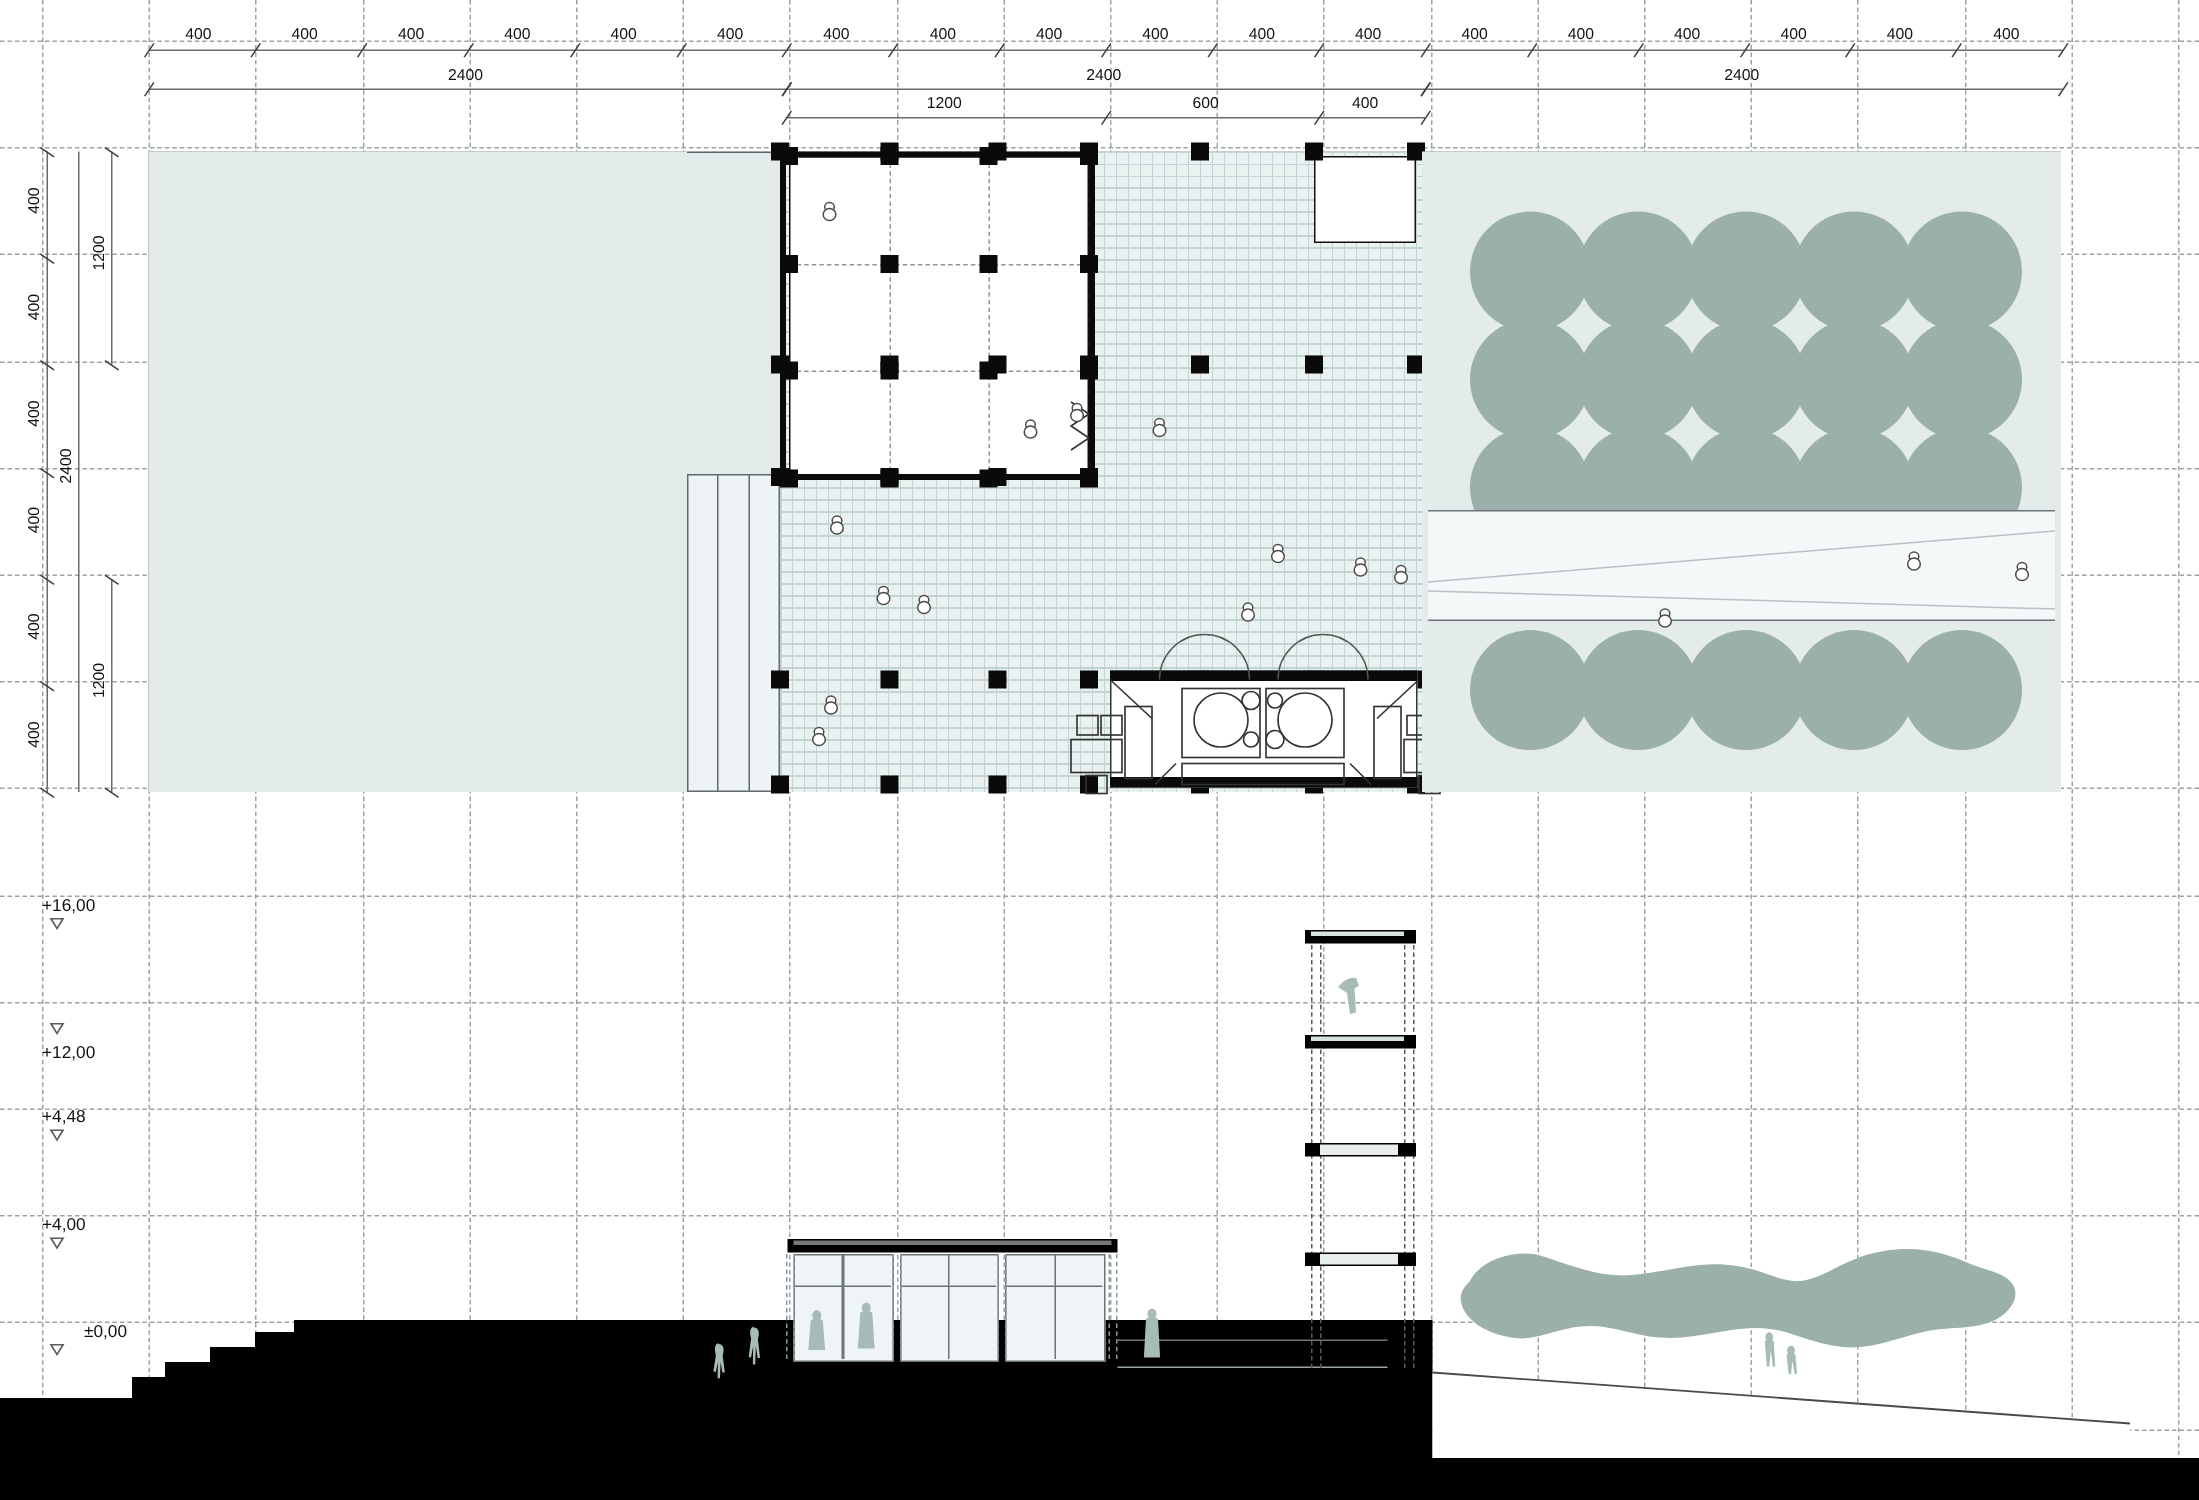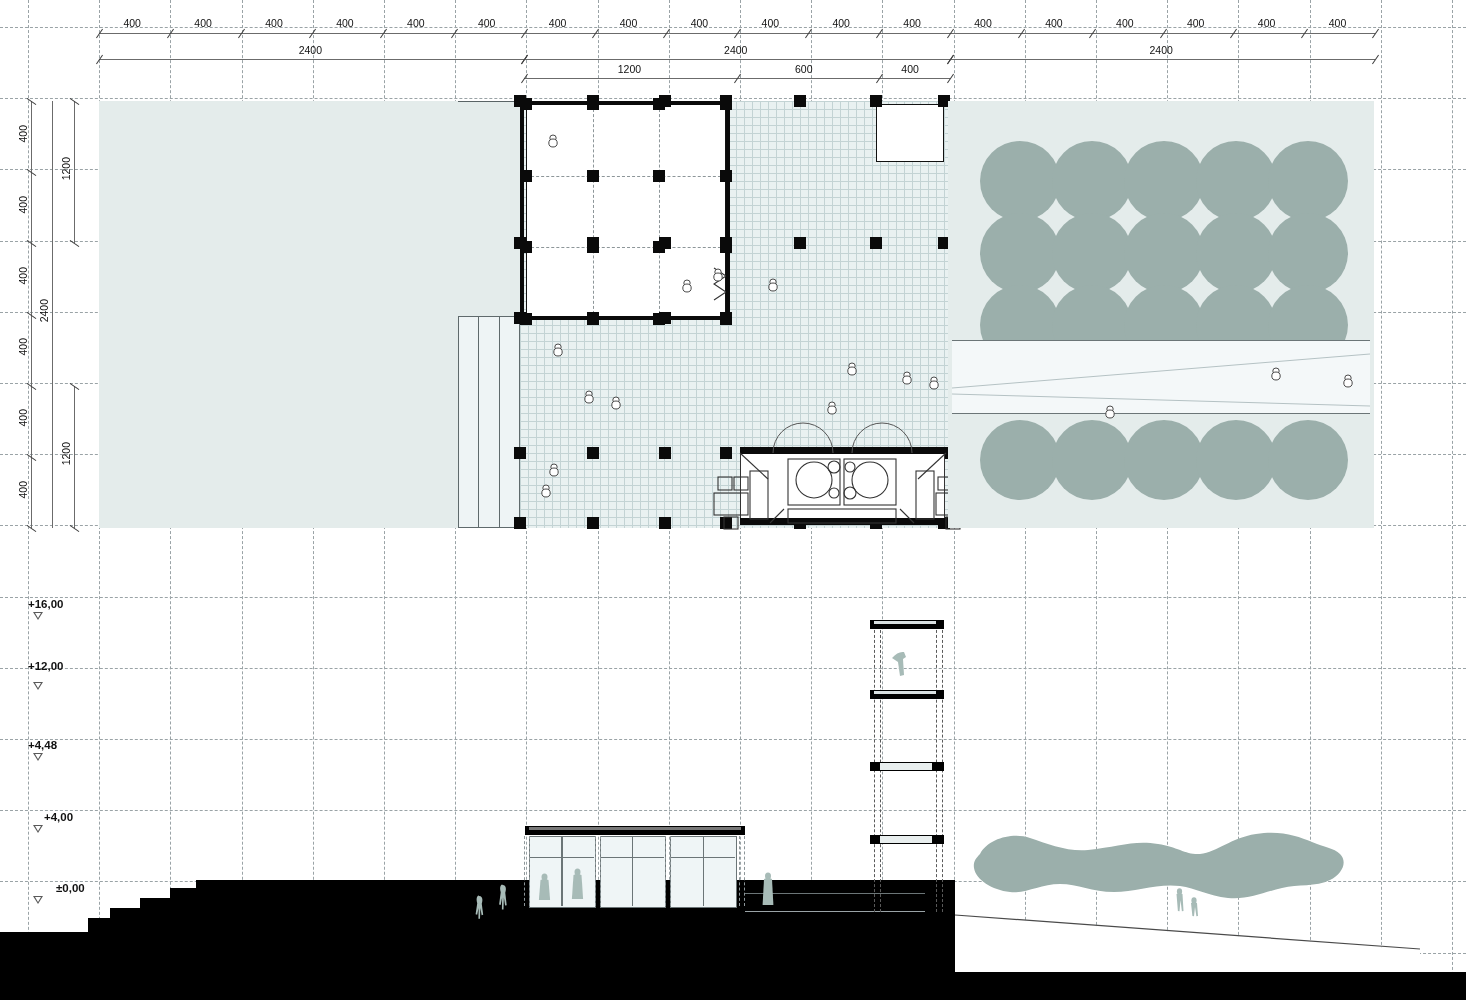--- a/index.html
+++ b/index.html
@@ -33,21 +33,21 @@
   .thinline{position:absolute;background:#5f6a6c;}
 
   .tree{position:absolute;border-radius:50%;background:#9bafab;}
 
   
   .ground{position:absolute;background:#000000;}
   .slab{position:absolute;background:#000000;}
   .glassbay{position:absolute;background:#eff5f6;border:1px solid #6b7577;}
   .mullion{position:absolute;background:#6b7577;}
 
-  .levelmark{position:absolute;font-size:11.5px;font-weight:bold;color:#111;white-space:nowrap;}
+  .levelmark{position:absolute;font-size:11.5px;font-weight:normal;color:#111;white-space:nowrap;}
   .tri{position:absolute;width:0;height:0;border-left:5px solid transparent;
        border-right:5px solid transparent;border-top:8px solid #5a5a5a;}
   .tri::after{content:"";position:absolute;left:-3.5px;top:-7px;width:0;height:0;
        border-left:3.5px solid transparent;border-right:3.5px solid transparent;
        border-top:5.5px solid #ffffff;}
 
   svg{display:block;overflow:visible;}
 </style>
 </head>
 <body>
@@ -454,23 +454,23 @@
       <svg width="12" height="26" style="position: absolute; left: 1190px; top: 897px;">
         <ellipse cx="4" cy="3.4" rx="2.6" ry="3.2" fill="#a7bbb7"></ellipse>
                    <path d="M1,6 q3,-1.6 6,0 l1,13 l-1.6,0.2 l-1.4,-9.24
                      l-1,9.24 l-1.6,-0.2 z" fill="#a7bbb7"></path>
       </svg>
     </div>
 
   <div id="levelmarks">
       <div class="levelmark" style="left: 28px; top: 598px;">+16,00</div>
       <div class="tri" style="left: 33px; top: 612px;"></div>
-      <div class="levelmark" style="left: 28px; top: 660px;">+12,00</div>
+      <div class="levelmark" style="left: 28px; top: 696px;">+12,00</div>
       <div class="tri" style="left: 33px; top: 682px;"></div>
       <div class="levelmark" style="left: 28px; top: 739px;">+4,48</div>
       <div class="tri" style="left: 33px; top: 753px;"></div>
-      <div class="levelmark" style="left: 28px; top: 811px; padding-left: 16px;">+4,00</div>
+      <div class="levelmark" style="left: 28px; top: 811px;">+4,00</div>
       <div class="tri" style="left: 33px; top: 825px;"></div>
       <div class="levelmark" style="left: 28px; top: 882px; padding-left: 28px;">±0,00</div>
       <div class="tri" style="left: 33px; top: 896px;"></div>
     </div>
 
 </div>
 
 </body></html>

